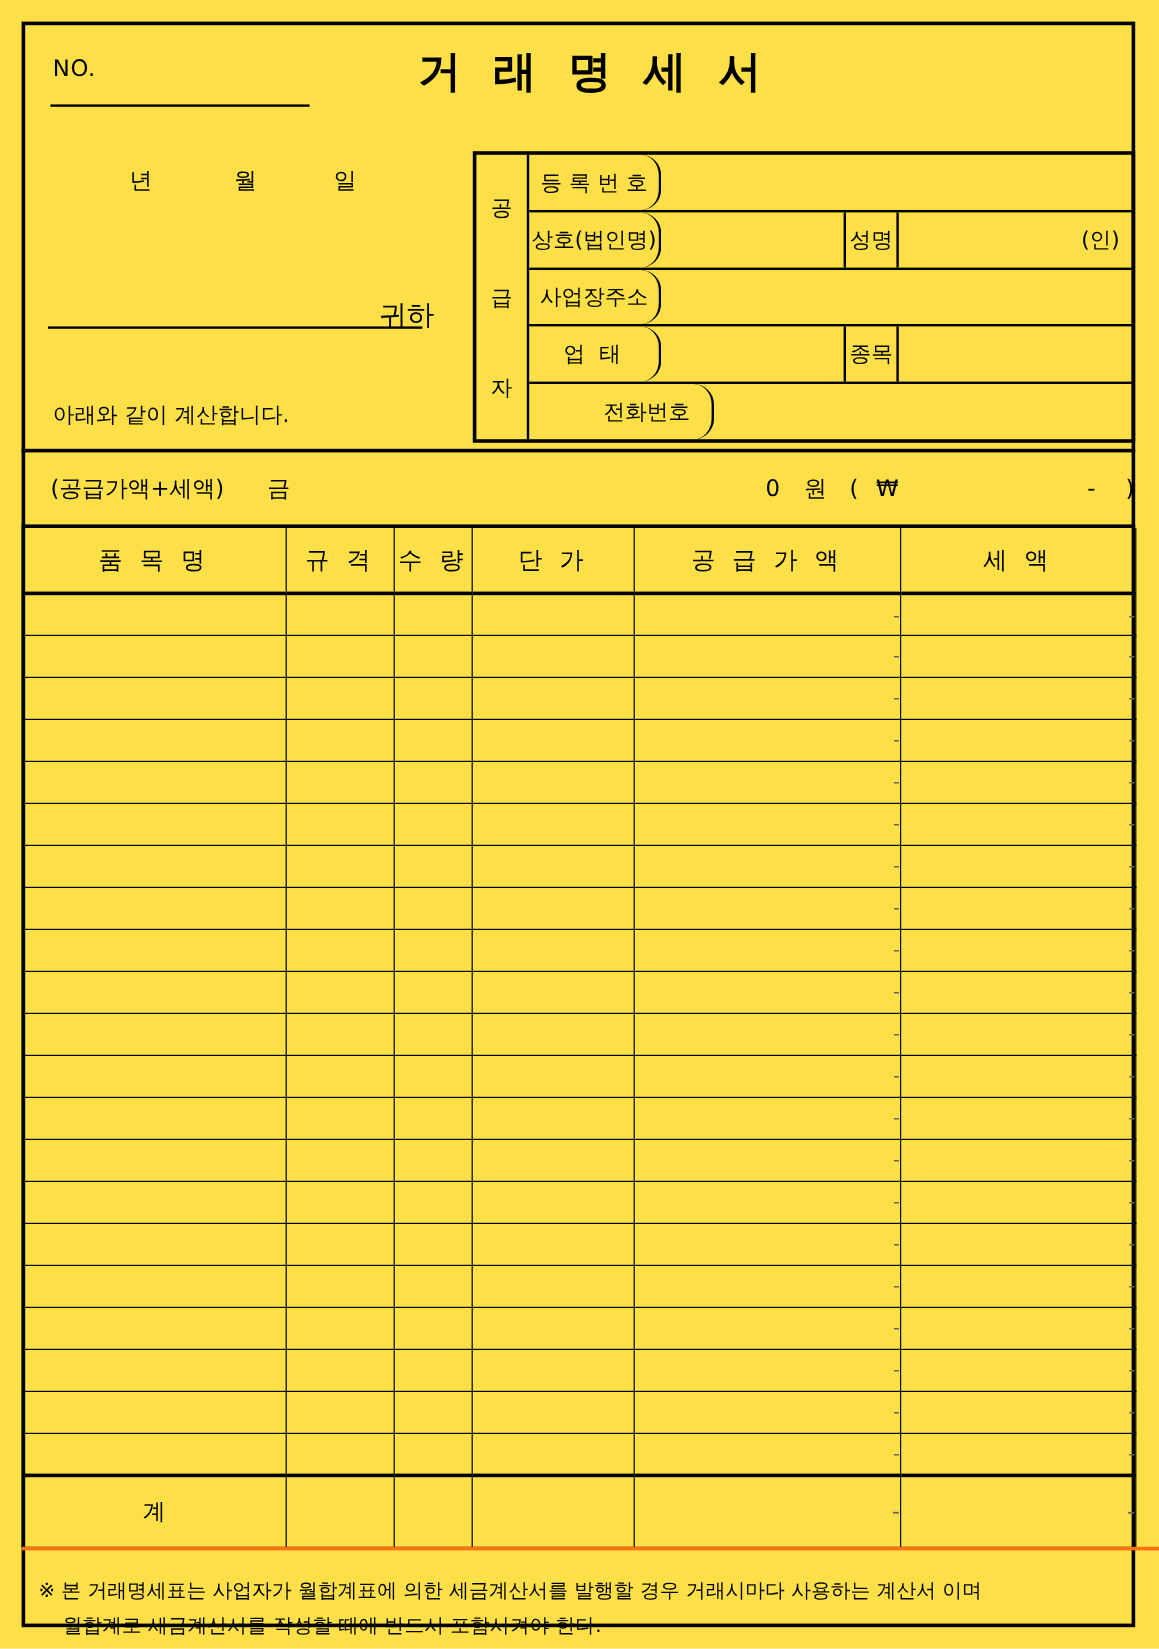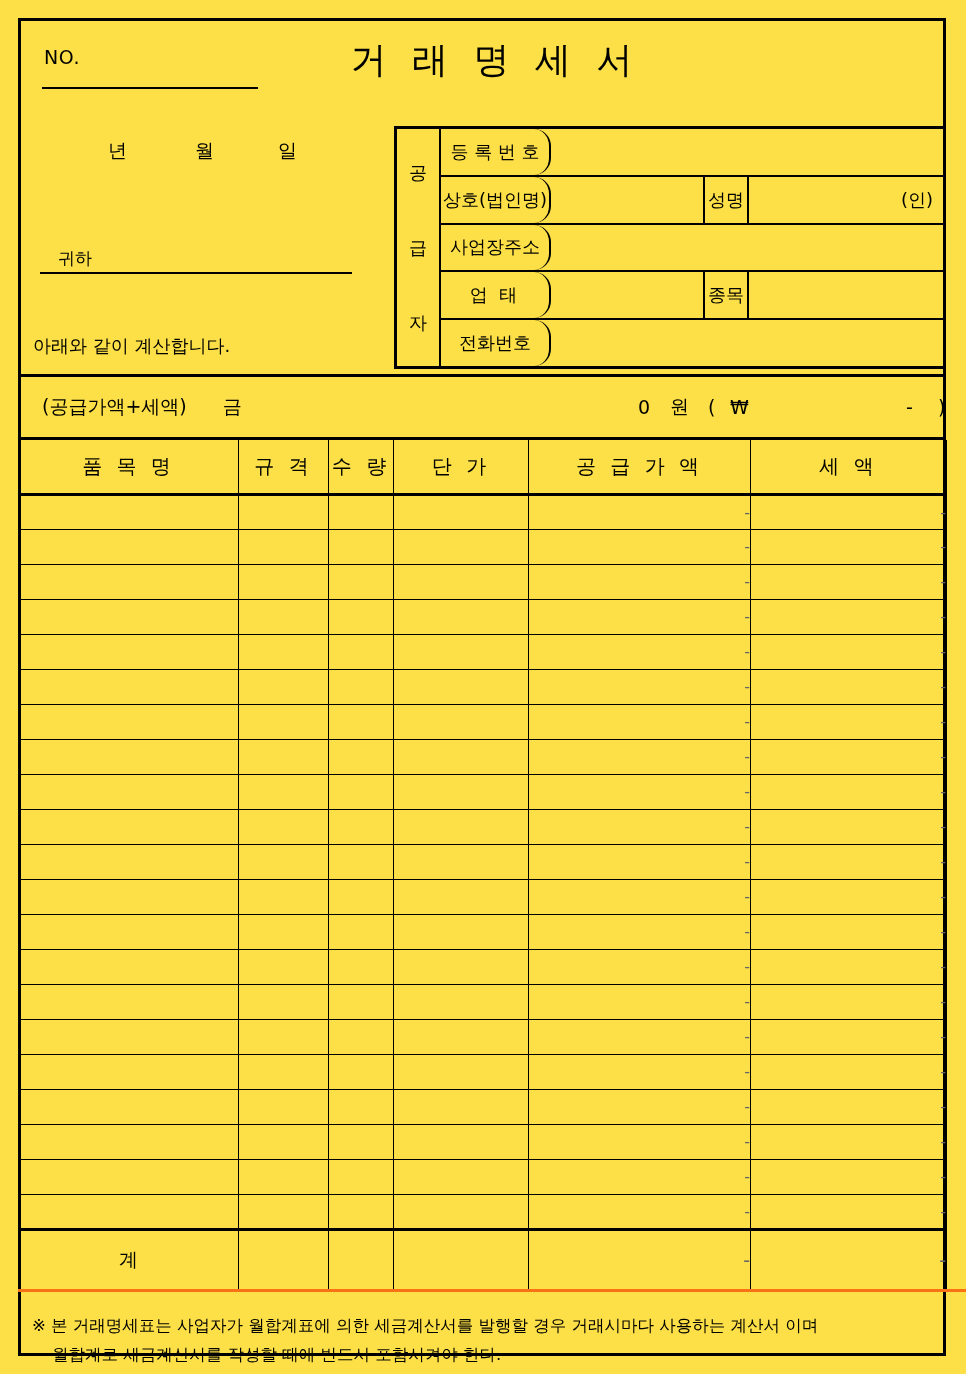--- a/index.html
+++ b/index.html
@@ -45,54 +45,55 @@
     height: 0;
     border-top: 2px solid #000;
   }
   .doc-title {
     position: absolute;
     left: 330px;
     top: 36px;
     width: 330px;
     text-align: center;
     font-size: 36px;
-    font-weight: normal;
+    font-weight: bold;
     letter-spacing: 7px;
     white-space: nowrap;
   }
   
   .date-line {
     position: absolute;
     left: 42px;
     top: 138px;
     width: 320px;
     font-size: 19px;
   }
   .date-line span { display: inline-block; }
   .d-y { margin-left: 66px; }
   .d-m { margin-left: 62px; }
   .d-d { margin-left: 58px; }
   .recipient-label {
     position: absolute;
-    left: 58px;
+    left: 44px;
     top: 247px;
     width: 318px;
-    font-size: 17px;
+    text-align: right;
+    font-size: 23px;
   }
   .recipient-rule {
     position: absolute;
     left: 40px;
     top: 272px;
     width: 312px;
     height: 0;
     border-top: 2px solid #000;
   }
   .calc-note {
     position: absolute;
-    left: 33px;
+    left: 44px;
     top: 334px;
     font-size: 18px;
   }
   
   .supplier-box {
     position: absolute;
     left: 394px;
     top: 126px;
     width: 552px;
     height: 243px;
@@ -115,21 +116,21 @@
     flex: 1;
     display: flex;
     flex-direction: column;
   }
   .s-row {
     flex: 1;
     display: flex;
     border-bottom: 2px solid #000;
     box-sizing: border-box;
   }
-  .s-row:last-child { border-bottom: none; }
+  .s-row:last-child { border-bottom: none; padding-left: 44px; }
   .s-lab {
     width: 110px;
     border-right: 2px solid #000;
     box-sizing: border-box;
     display: flex;
     align-items: center;
     justify-content: center;
     font-size: 18px;
     white-space: nowrap;
     border-radius: 17px;

